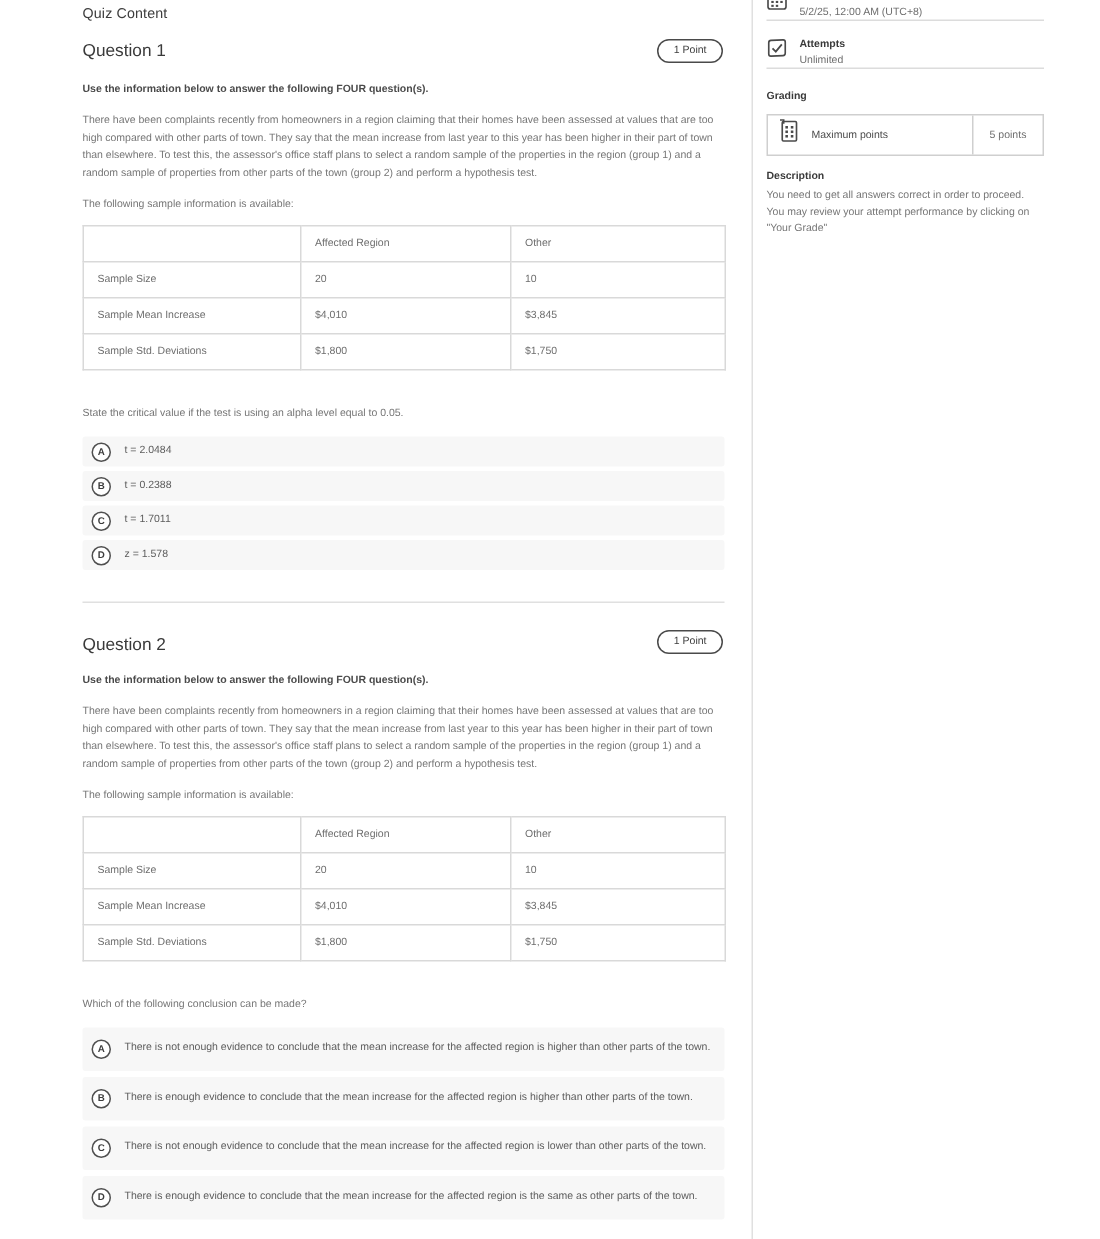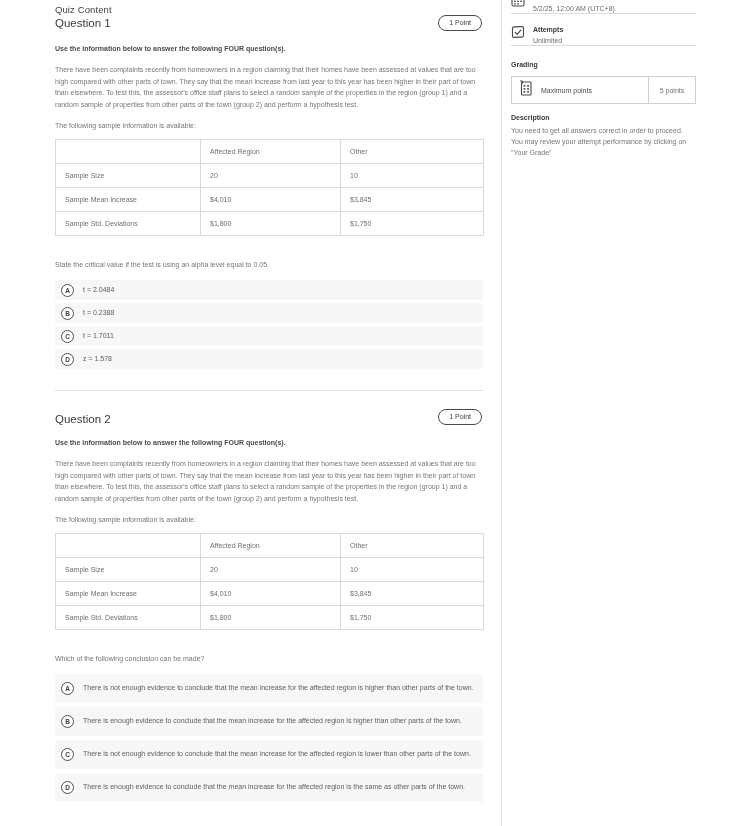--- a/index.html
+++ b/index.html
@@ -3,21 +3,21 @@
 <meta charset="utf-8">
 <style>
   * { margin:0; padding:0; box-sizing:border-box; }
   html,body { width:733px; height:826px; overflow:hidden; background:#ffffff;
     font-family:"Liberation Sans", sans-serif; color:#3d3d3d; }
   .layout { display:flex; width:733px; height:826px; }
 
   
   .main { width:502px; border-right:1px solid #e0e0e0; padding:4px 19px 0 55px; }
   .quiz-content-title { font-size:9.5px; color:#3d3d3d; letter-spacing:.1px; }
-  .q-header { display:flex; justify-content:space-between; align-items:center; }
+  .q-header { display:flex; justify-content:space-between; align-items:center; margin-top:11px; }
   .q-title { font-size:11.5px; color:#3a3a3a; font-weight:400; }
   .points-pill { border:1px solid #4a4a4a; border-radius:9px; font-size:7px; color:#3d3d3d;
     padding:3px 10px; line-height:8px; background:#fff; white-space:nowrap; }
   .instruction { margin-top:14px; font-size:7px; font-weight:bold; color:#4a4a4a; }
   .passage { margin-top:12px; font-size:7px; color:#767676; line-height:11.5px; width:428px; }
   .table-intro { margin-top:12px; font-size:7px; color:#767676; }
   table.sample { margin-top:10px; border-collapse:collapse; width:428px; table-layout:fixed; }
   table.sample th, table.sample td { border:1px solid #d9d9d9; height:24px; padding:0 0 0 9px;
     font-size:7px; font-weight:400; text-align:left; color:#6e6e6e; vertical-align:middle; }
   col.c1{width:145px;} col.c2{width:140px;} col.c3{width:143px;}

